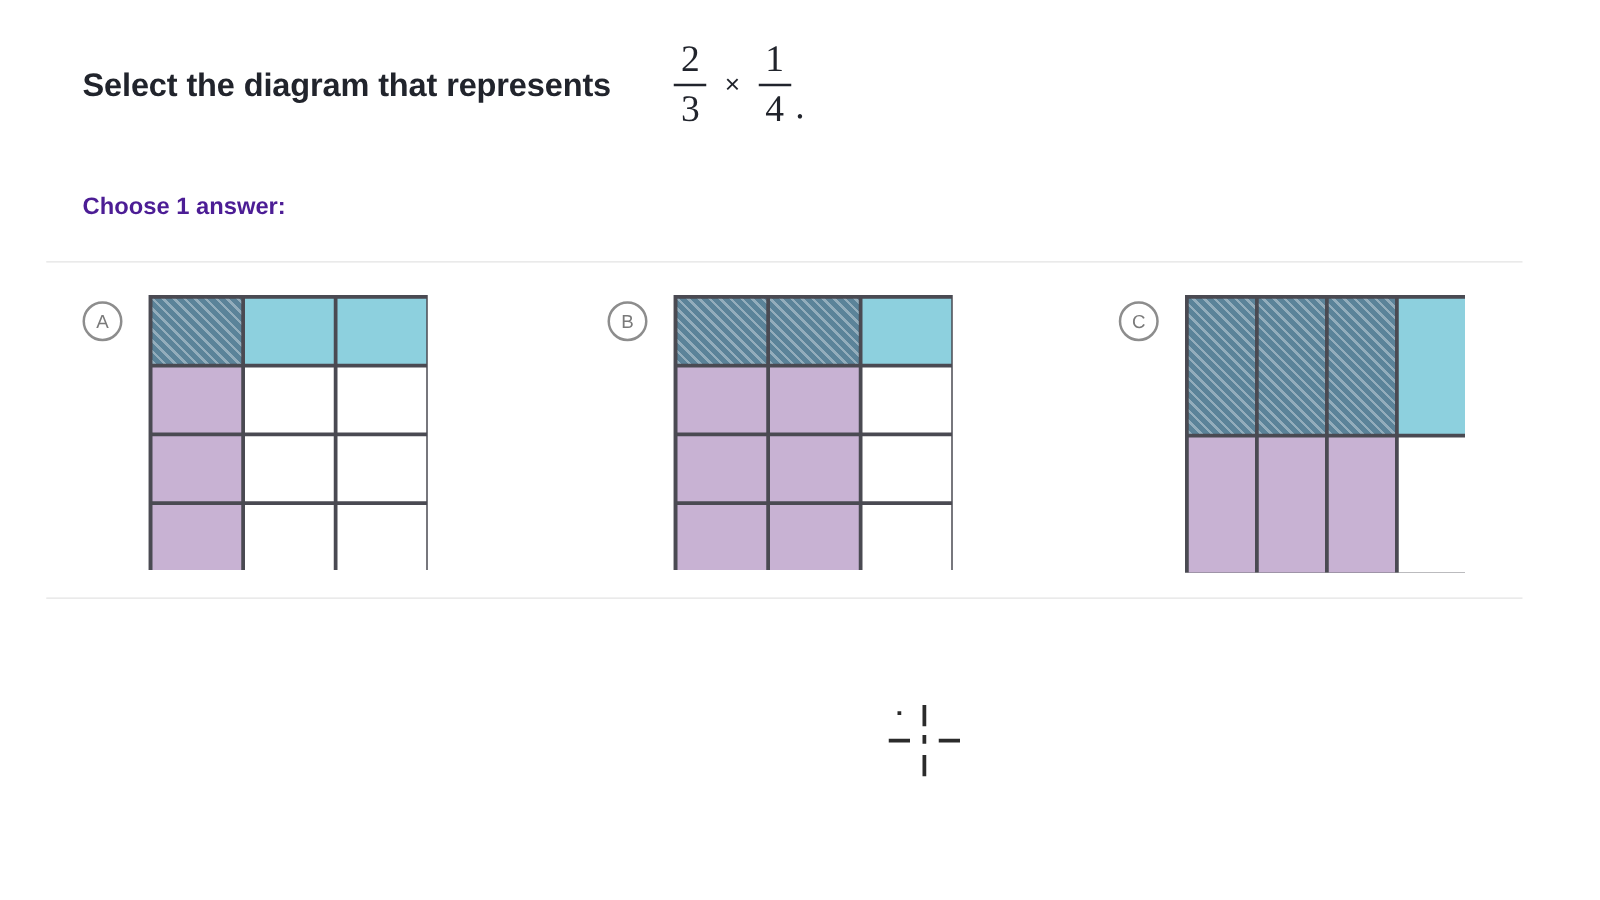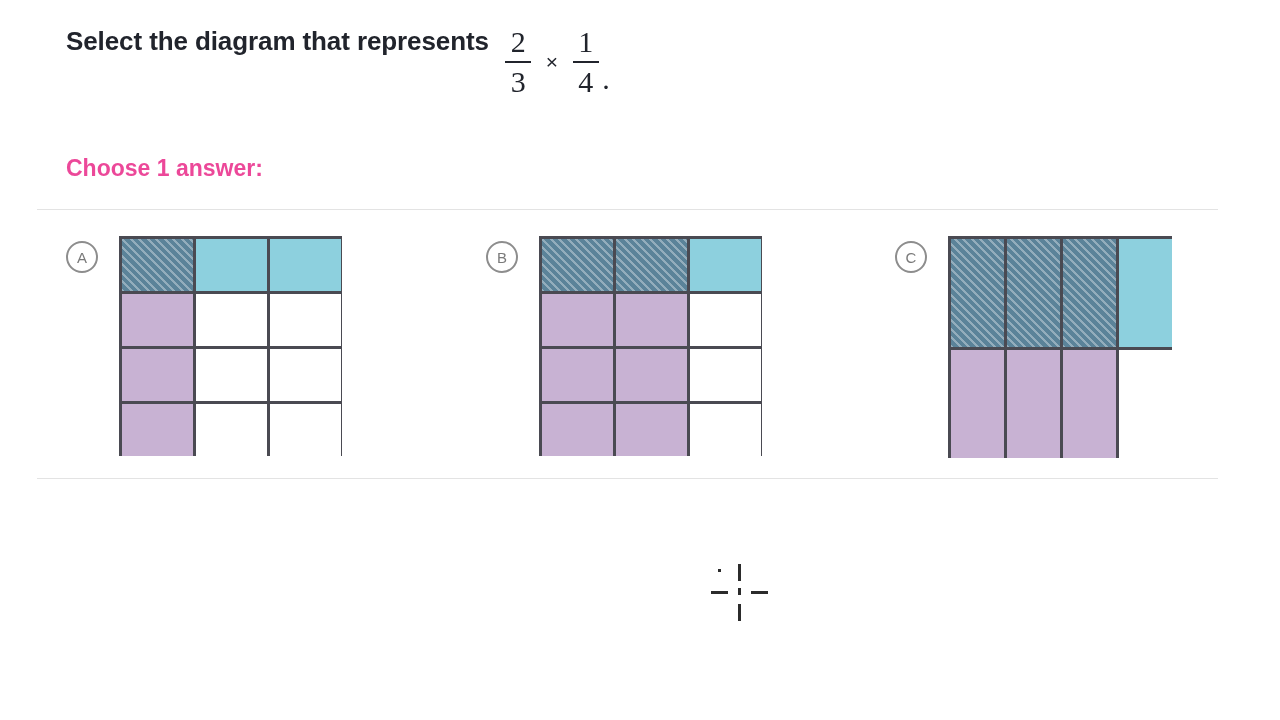--- a/index.html
+++ b/index.html
@@ -14,22 +14,23 @@
     overflow: hidden;
     position: relative;
   }
 
   
   .question {
     position: absolute;
     left: 66px;
     top: 26px;
     display: flex;
-    align-items: flex-start;
+    align-items: center;
     height: 84px;
+    gap: 34px;
   }
   .question-text {
     font-size: 26px;
     font-weight: bold;
     color: #21242c;
     letter-spacing: -0.1px;
     white-space: nowrap;
   }
   .math {
     display: inline-flex;
@@ -70,23 +71,23 @@
     align-self: flex-end;
     margin-bottom: 2px;
     margin-left: 1px;
   }
 
   
   .choose-label {
     position: absolute;
     left: 66px;
     top: 155px;
-    font-size: 23px;
+    font-size: 19px;
     font-weight: bold;
-    color: #ec4899;
+    color: #4c1d95;
   }
 
   
   .sep {
     position: absolute;
     left: 37px;
     width: 1181px;
     height: 1px;
     background: #e3e3e3;
   }

